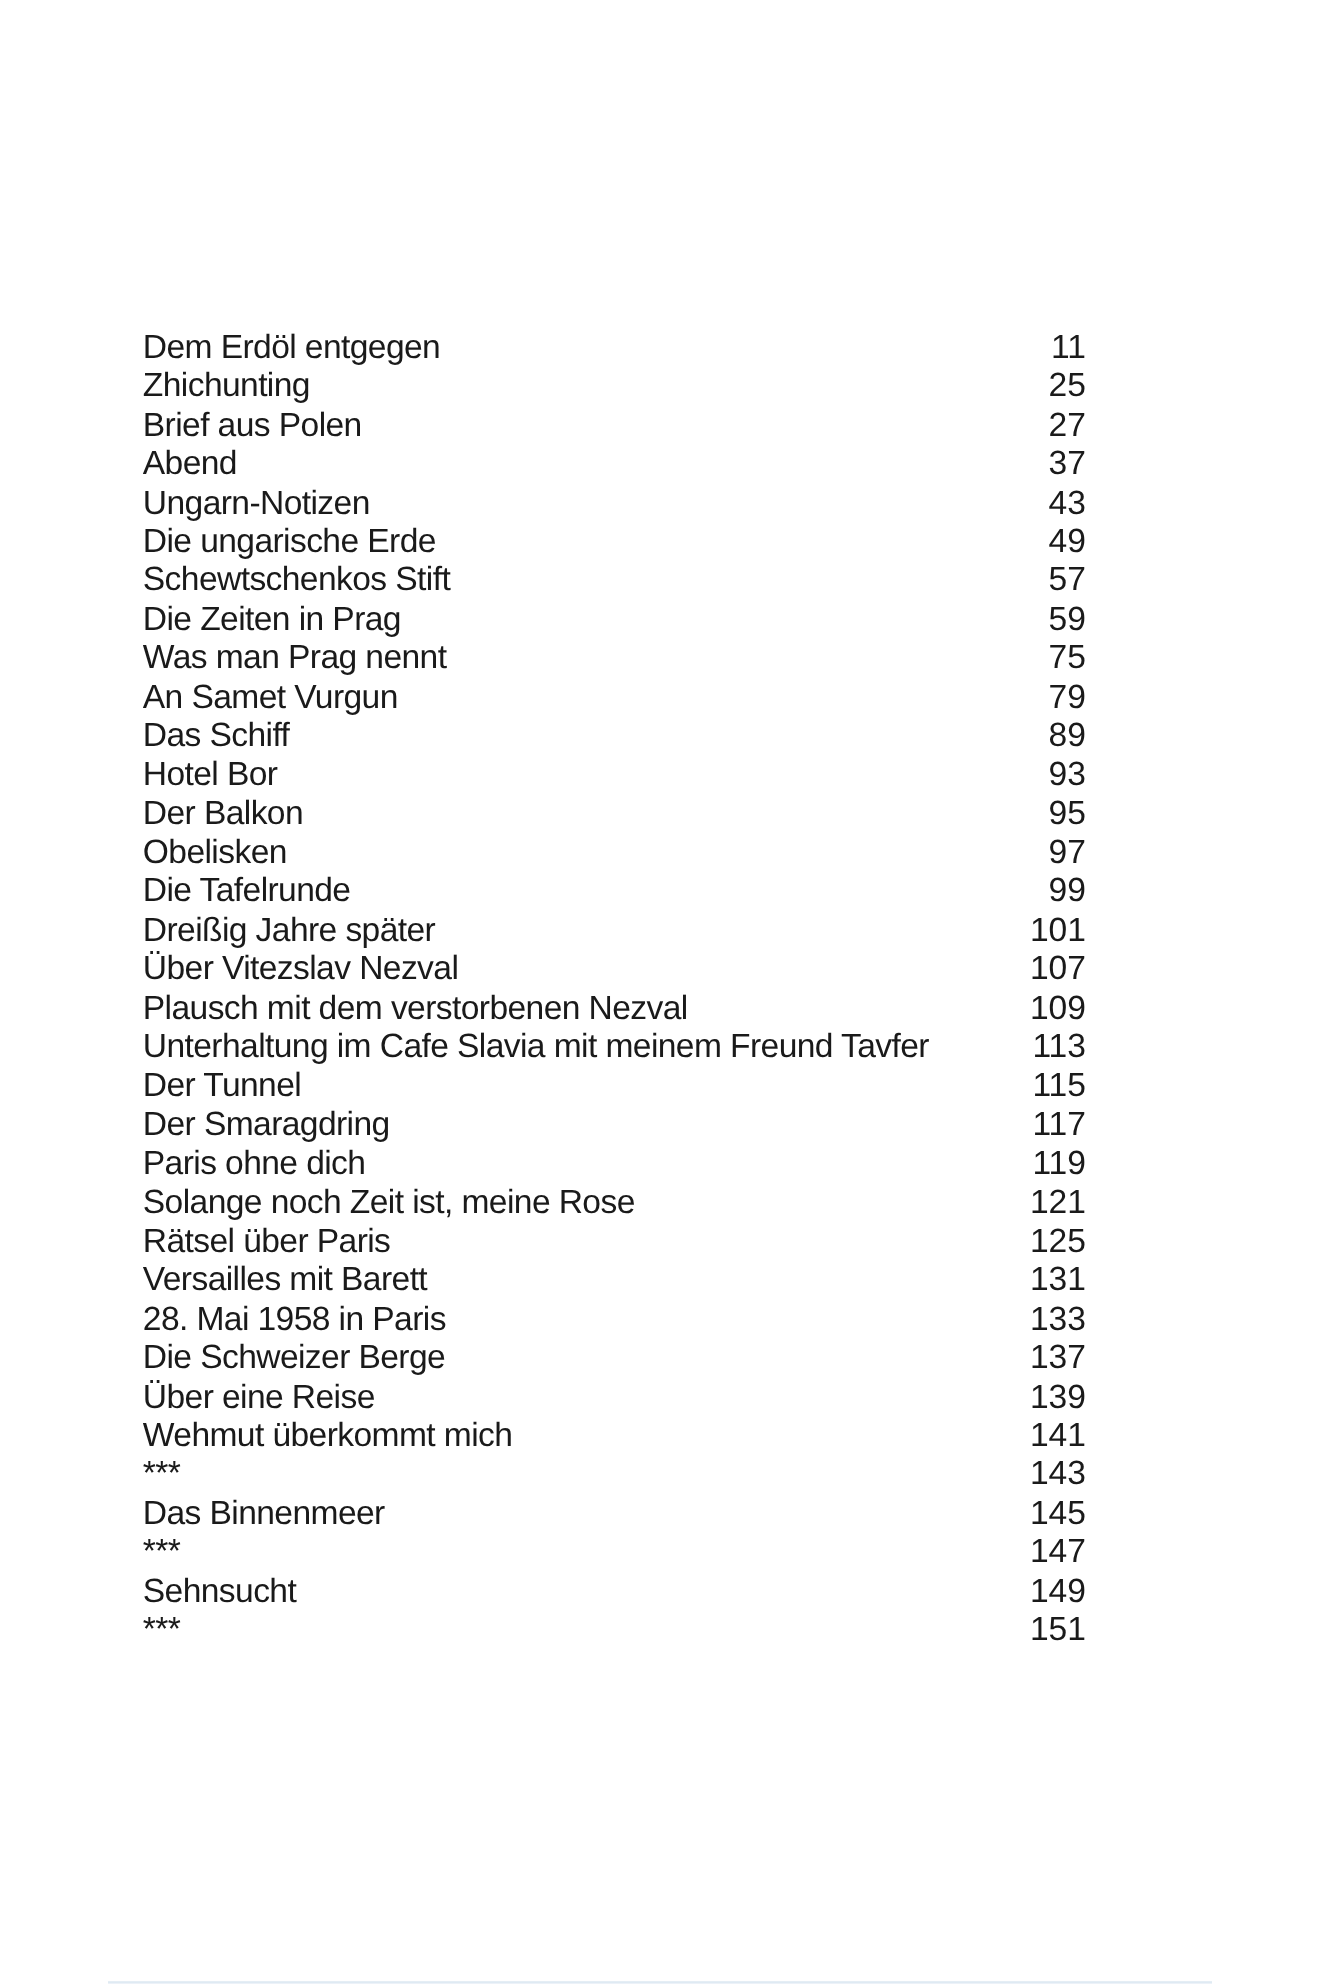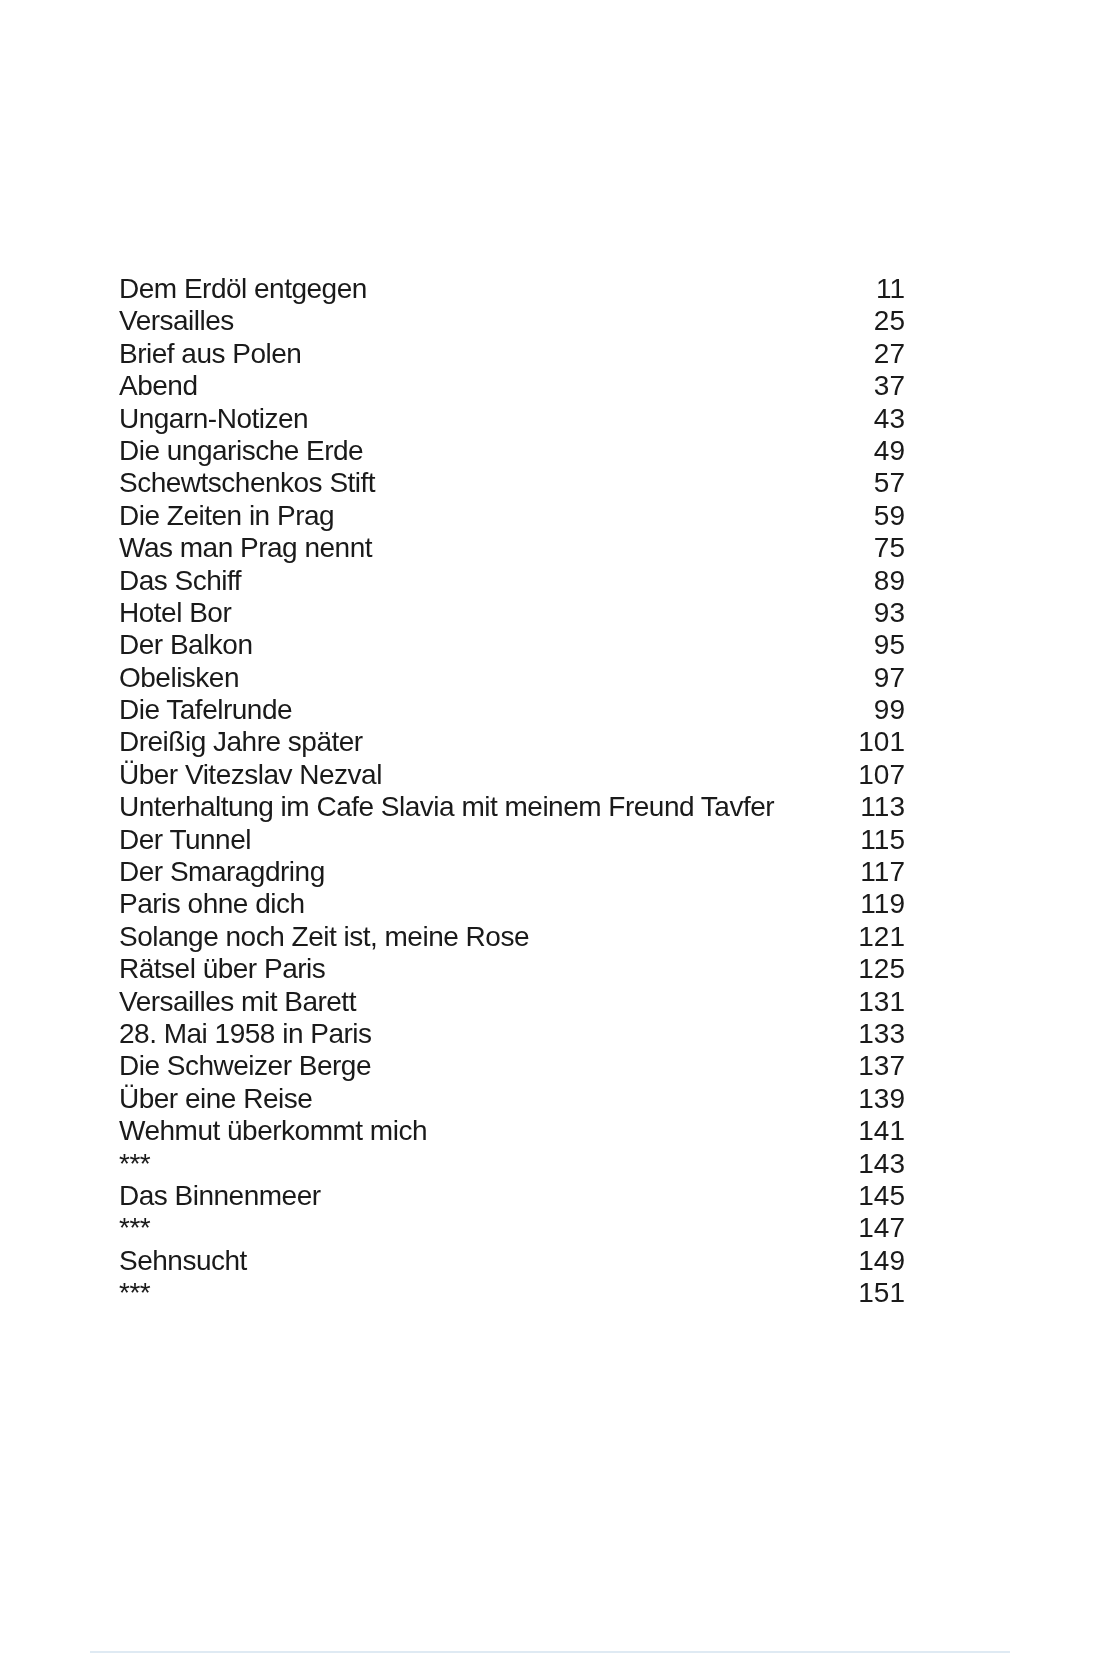--- a/index.html
+++ b/index.html
@@ -59,21 +59,21 @@
 </head>
 <body style="color: rgb(26, 26, 26);">
 
 <div class="page">
   <div class="toc" id="toc">
       <div class="toc-row">
         <span class="toc-title">Dem Erdöl entgegen</span>
         <span class="toc-page">11</span>
       </div>
       <div class="toc-row">
-        <span class="toc-title">Versailles</span>
+        <span class="toc-title">Zhichunting</span>
         <span class="toc-page">25</span>
       </div>
       <div class="toc-row">
         <span class="toc-title">Brief aus Polen</span>
         <span class="toc-page">27</span>
       </div>
       <div class="toc-row">
         <span class="toc-title">Abend</span>
         <span class="toc-page">37</span>
       </div>
@@ -91,20 +91,24 @@
       </div>
       <div class="toc-row">
         <span class="toc-title">Die Zeiten in Prag</span>
         <span class="toc-page">59</span>
       </div>
       <div class="toc-row">
         <span class="toc-title">Was man Prag nennt</span>
         <span class="toc-page">75</span>
       </div>
       <div class="toc-row">
+        <span class="toc-title">An Samet Vurgun</span>
+        <span class="toc-page">79</span>
+      </div>
+      <div class="toc-row">
         <span class="toc-title">Das Schiff</span>
         <span class="toc-page">89</span>
       </div>
       <div class="toc-row">
         <span class="toc-title">Hotel Bor</span>
         <span class="toc-page">93</span>
       </div>
       <div class="toc-row">
         <span class="toc-title">Der Balkon</span>
         <span class="toc-page">95</span>
@@ -117,20 +121,24 @@
         <span class="toc-title">Die Tafelrunde</span>
         <span class="toc-page">99</span>
       </div>
       <div class="toc-row">
         <span class="toc-title">Dreißig Jahre später</span>
         <span class="toc-page">101</span>
       </div>
       <div class="toc-row">
         <span class="toc-title">Über Vitezslav Nezval</span>
         <span class="toc-page">107</span>
+      </div>
+      <div class="toc-row">
+        <span class="toc-title">Plausch mit dem verstorbenen Nezval</span>
+        <span class="toc-page">109</span>
       </div>
       <div class="toc-row">
         <span class="toc-title">Unterhaltung im Cafe Slavia mit meinem Freund Tavfer</span>
         <span class="toc-page">113</span>
       </div>
       <div class="toc-row">
         <span class="toc-title">Der Tunnel</span>
         <span class="toc-page">115</span>
       </div>
       <div class="toc-row">

